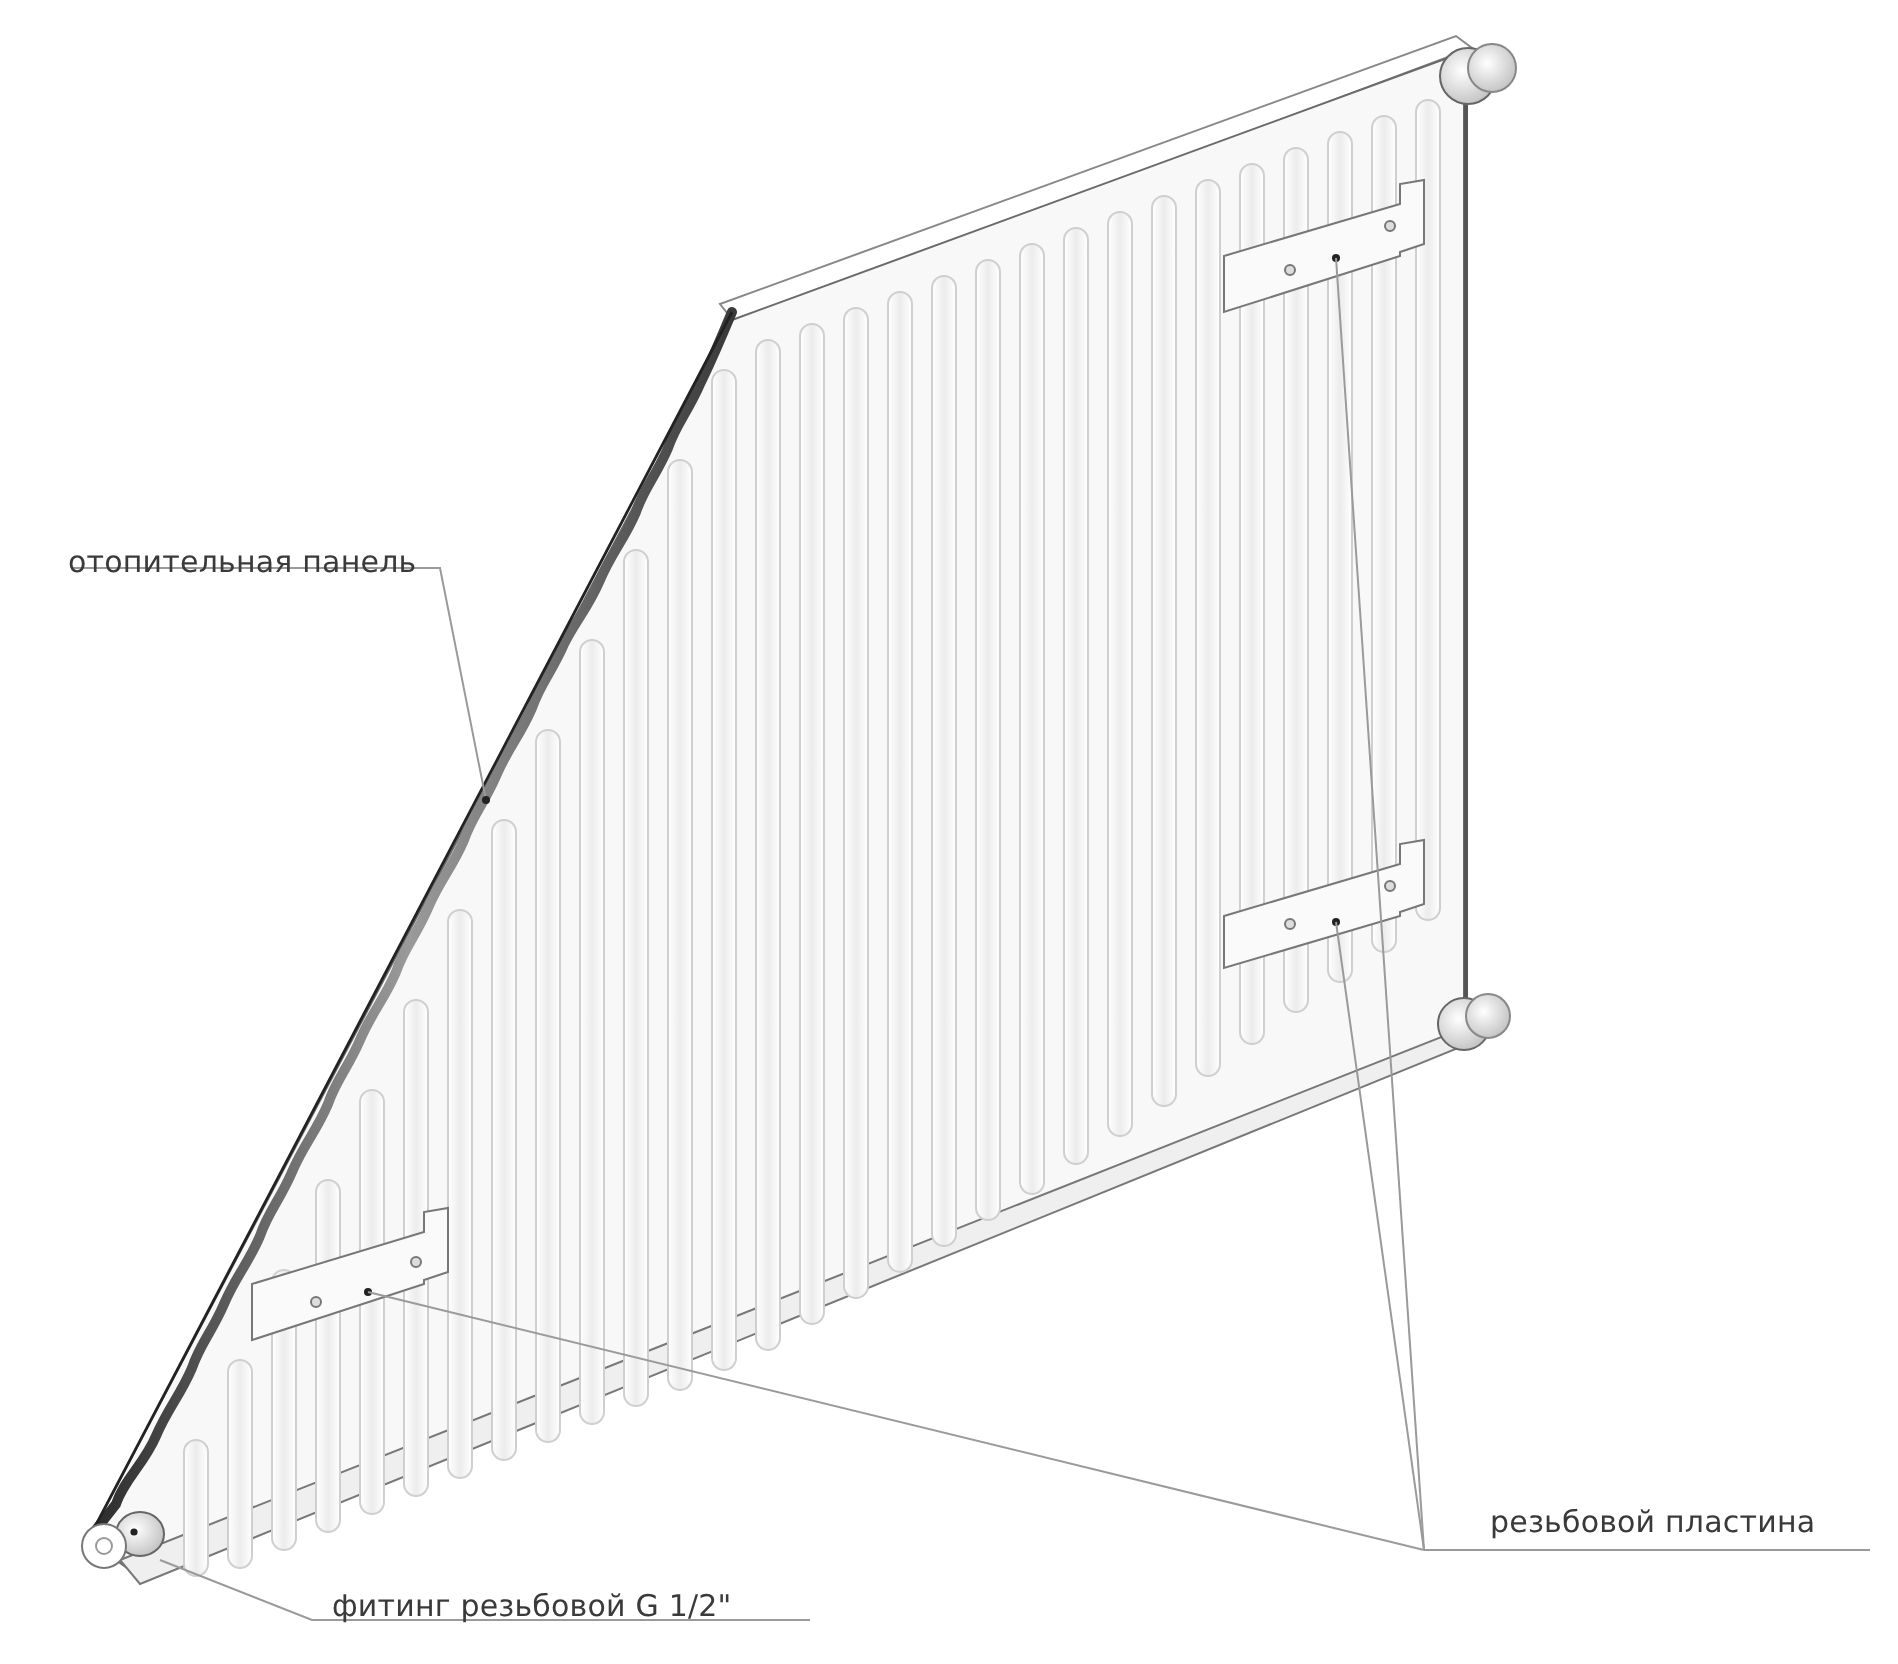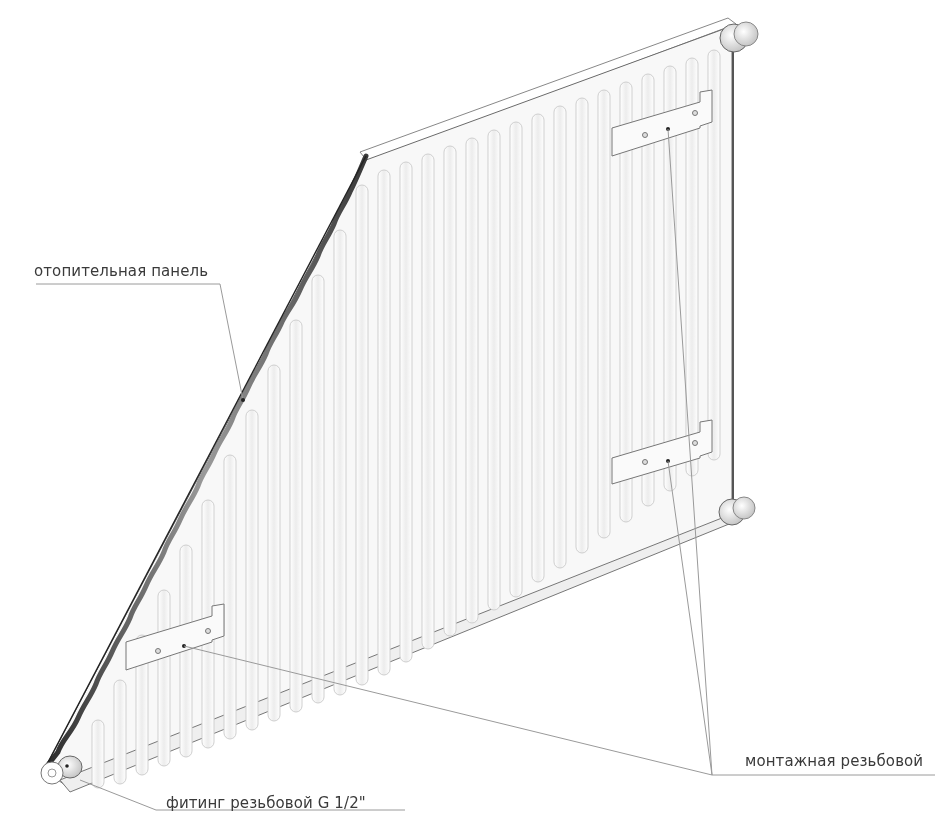--- a/index.html
+++ b/index.html
@@ -1,20 +1,20 @@
 <!DOCTYPE html>
 <html><head>
 <meta charset="utf-8">
 <style>
   html, body { margin: 0; padding: 0; background: #ffffff; }
   body { width: 949px; height: 832px; position: relative; overflow: hidden;
          font-family: "DejaVu Sans", "Liberation Sans", sans-serif; }
   #diagram { position: absolute; left: 0; top: 0; width: 949px; height: 832px; }
   .label { position: absolute; font-size: 15px; color: #3a3a3a; white-space: nowrap; letter-spacing: 0.1px; }
-  #lbl-panel { left: 34px; top: 262px; }
+  #lbl-panel { left: 34px; top: 272px; }
   #lbl-plate { left: 745px; top: 752px; }
   #lbl-fitting { left: 166px; top: 794px; }
 </style>
 </head>
 <body>
 
 <svg id="diagram" viewBox="0 0 949 832" xmlns="http://www.w3.org/2000/svg">
   <defs>
     <linearGradient id="edgeGrad" x1="0" y1="0" x2="1" y2="0">
       <stop offset="0" stop-color="#2a2a2a"></stop>
@@ -123,14 +123,14 @@
     <circle cx="243" cy="400" r="2" fill="#222" stroke="none"></circle>
     <polyline points="668,129 712,775"></polyline>
     <polyline points="668,461 712,775"></polyline>
     <polyline points="184,646 712,775"></polyline>
     <line x1="712" y1="775" x2="935" y2="775"></line>
     <polyline points="80,780 156,810 405,810"></polyline>
   </g>
 </svg>
 
 <div class="label" id="lbl-panel">отопительная панель</div>
-<div class="label" id="lbl-plate">монтажная резьбовой</div>
+<div class="label" id="lbl-plate">резьбовой пластина</div>
 <div class="label" id="lbl-fitting">фитинг резьбовой G 1/2"</div>
 
 </body></html>

